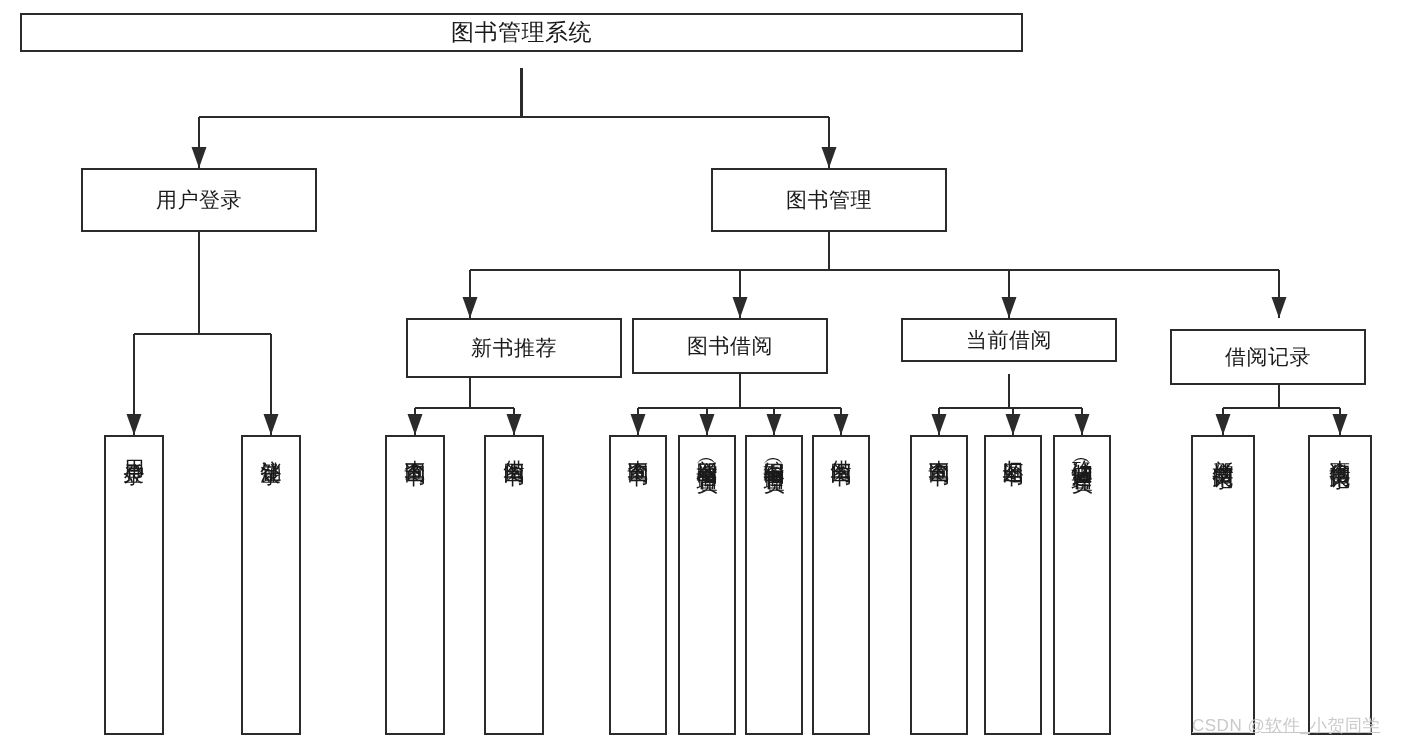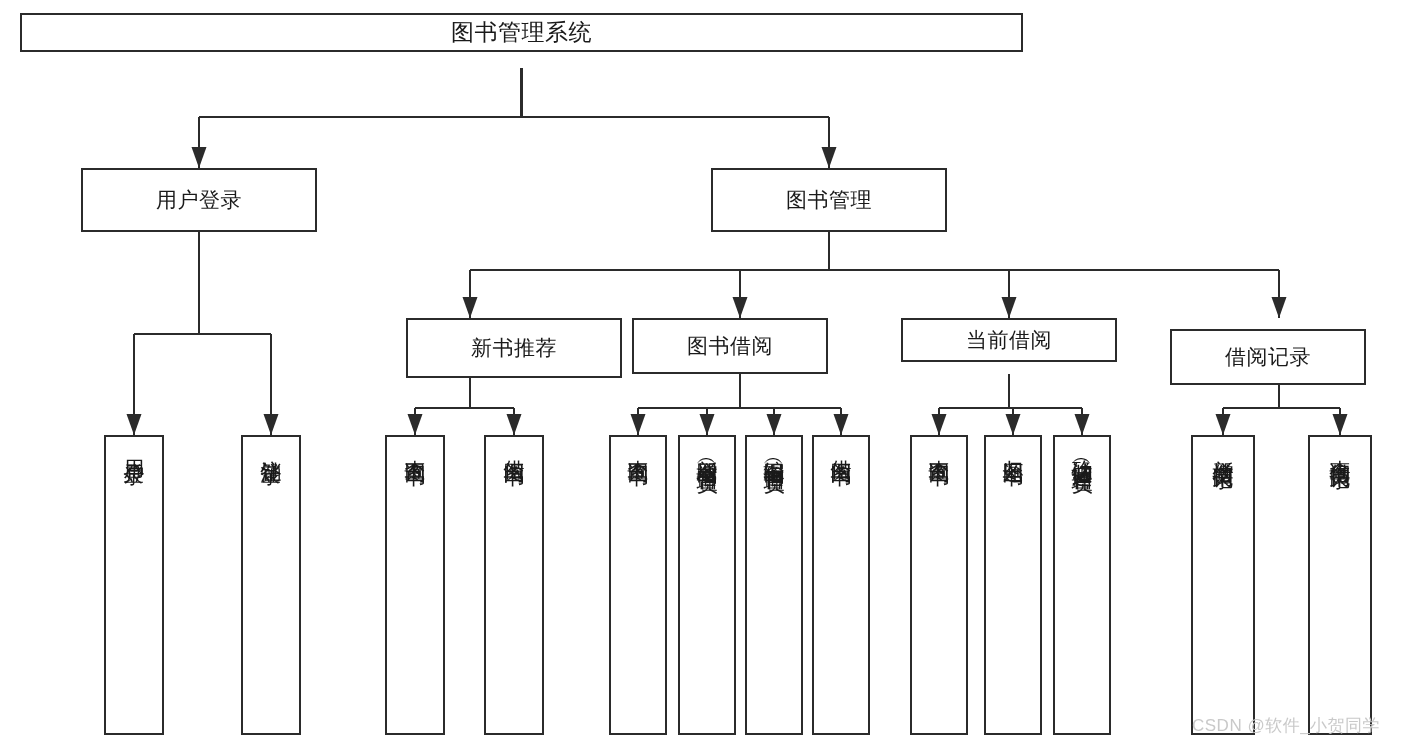--- a/index.html
+++ b/index.html
@@ -62,20 +62,21 @@
     white-space: nowrap;
   }
   .leaf.leaf-tall .node-label { letter-spacing: 2px; }
   .watermark {
     position: absolute;
     color: #c9c9c9;
     font-size: 17px;
     letter-spacing: 0.5px;
     white-space: nowrap;
     z-index: 3;
+    text-decoration: underline;
   }
 </style>
 </head>
 <body>
 
 <div id="canvas">
   <svg id="edges" viewBox="0 0 1405 747" xmlns="http://www.w3.org/2000/svg">
       <line x1="521.5" y1="68" x2="521.5" y2="117" stroke="#2b2b2b" stroke-width="2.6" shape-rendering="crispEdges"></line>
       <line x1="199" y1="117" x2="829" y2="117" stroke="#2b2b2b" stroke-width="2.6" shape-rendering="crispEdges"></line>
       <line x1="199" y1="117" x2="199" y2="168" stroke="#2b2b2b" stroke-width="2.6" shape-rendering="crispEdges"></line>

